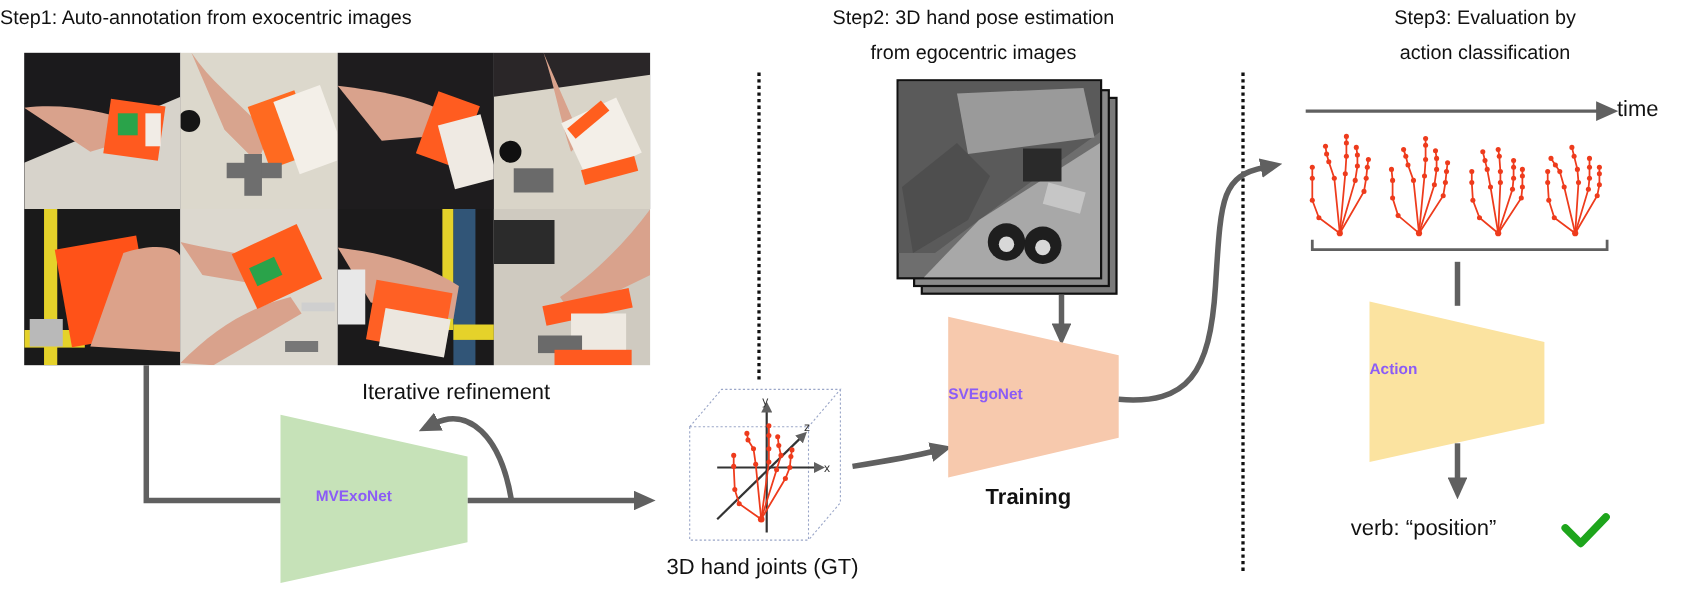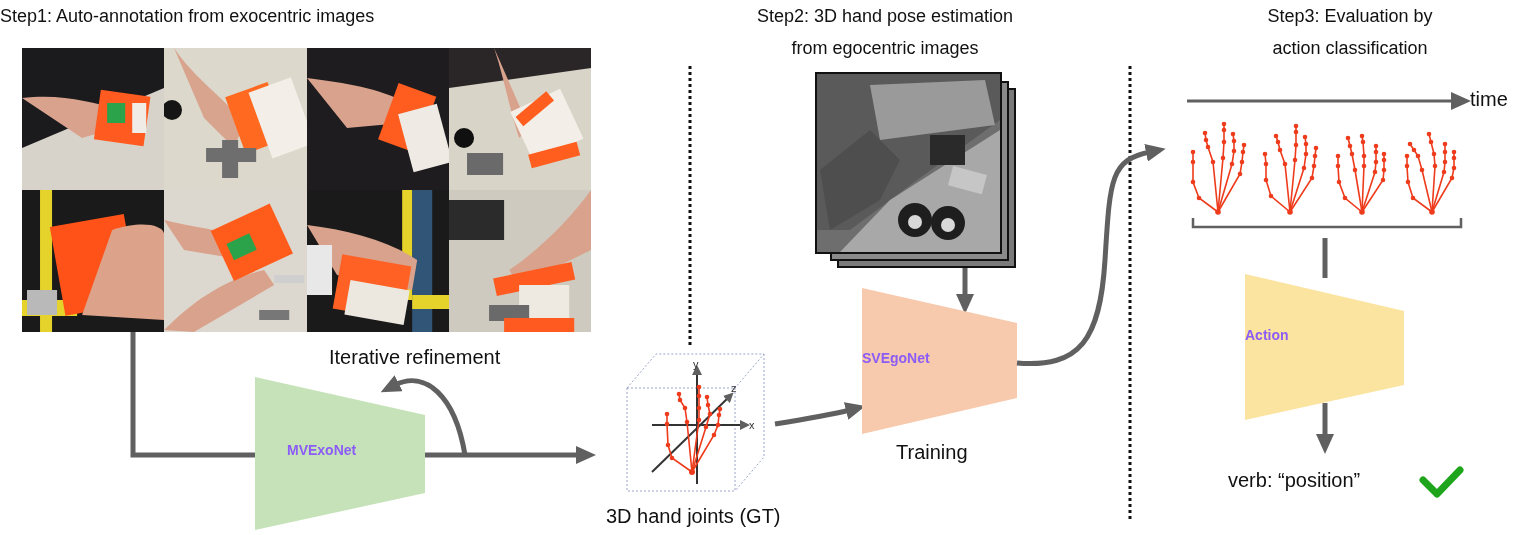--- a/index.html
+++ b/index.html
@@ -339,18 +339,18 @@
   <polygon points="1245,274 1404,311 1404,385 1245,420" fill="#fbe3a0"></polygon>
   <line x1="1325" y1="403" x2="1325" y2="438" stroke="#606060" stroke-width="5" marker-end="url(#ahBig)"></line>
 
   <polyline points="1423,480 1437,494 1460,470" fill="none" stroke="#1ea51c" stroke-width="7" stroke-linecap="round" stroke-linejoin="round"></polyline>
 </svg>
 
 <div class="abs label" style="left:329px; top:346px;">Iterative refinement</div>
 <div class="abs block-label" style="left:255px; top:442px; width:170px;margin-left:32px;">MVExoNet</div>
 <div class="abs label" style="left:566px; top:505px;margin-left:40px;">3D hand joints (GT)</div>
 <div class="abs block-label" style="left:862px; top:350px; width:155px;">SVEgoNet</div>
-<div class="abs label" style="left:896px; top:441px;">Training</div>
+<div class="abs label" style="left:896px; top:441px;font-weight:bold;">Training</div>
 <div class="abs label" style="left:1470px; top:88px;">time</div>
 <div class="abs block-label" style="left:1245px; top:320px; width:159px; line-height:30px;">
   <div>Action</div>
 </div>
 <div class="abs label" style="left:1228px; top:469px;">verb: “position”</div>
 
 </body></html>

